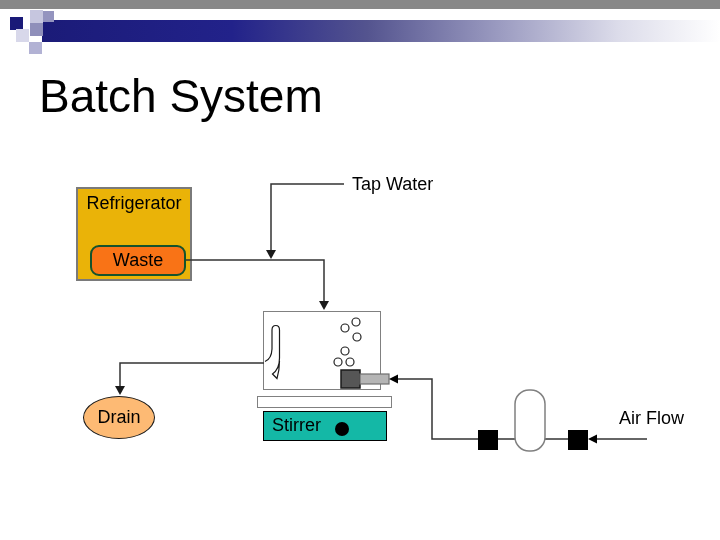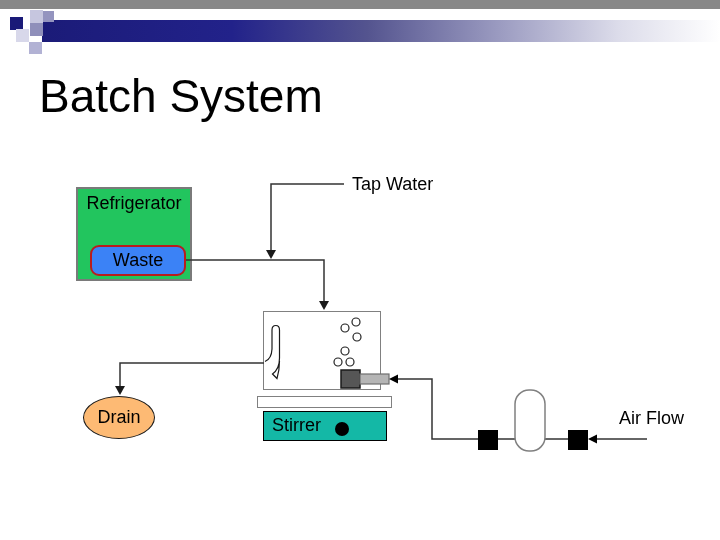--- a/index.html
+++ b/index.html
@@ -15,25 +15,25 @@
   .sq-a{left:30px;top:1px;width:13px;height:13px;background:#c6c6df;}
   .sq-b{left:43px;top:2px;width:11px;height:11px;background:#9494bf;}
   .sq-c{left:30px;top:14px;width:13px;height:13px;background:#8f8fba;}
   .sq-d{left:16px;top:20px;width:13px;height:13px;background:#d8d8ea;}
   .sq-e{left:29px;top:33px;width:13px;height:12px;background:#b2b2d4;}
   
   .title{position:absolute;left:39px;top:63px;font-size:46px;line-height:48px;
     color:#000;letter-spacing:0px;white-space:nowrap;}
   
   .box{position:absolute;box-sizing:border-box;}
-  .refrigerator{left:76px;top:178px;width:116px;height:94px;background:#22c55e;
+  .refrigerator{left:76px;top:178px;width:116px;height:94px;background:#eab308;
     border:2px solid #7a7a7a;z-index:1;}
   .refrigerator-label{margin-top:4px;text-align:center;font-size:18px;color:#000;}
-  .waste{left:90px;top:236px;width:96px;height:31px;background:#3b82f6;
-    border:2px solid #b91c1c;border-radius:9px;z-index:2;
+  .waste{left:90px;top:236px;width:96px;height:31px;background:#f97316;
+    border:2px solid #14532d;border-radius:9px;z-index:2;
     display:flex;align-items:center;justify-content:center;font-size:18px;color:#000;}
   .vessel{left:263px;top:302px;width:118px;height:79px;background:#fff;
     border:1.5px solid #808080;z-index:1;}
   .support{left:257px;top:387px;width:135px;height:12px;background:#fff;
     border:1.5px solid #808080;z-index:1;}
   .stirrer{left:263px;top:402px;width:124px;height:30px;background:#14b8a6;
     border:1.5px solid #000;z-index:2;}
   .stirrer-label{position:absolute;left:8px;top:3px;font-size:18px;color:#000;}
   .stirrer-knob{position:absolute;left:71px;top:10px;width:14px;height:14px;
     border-radius:50%;background:#000;}

